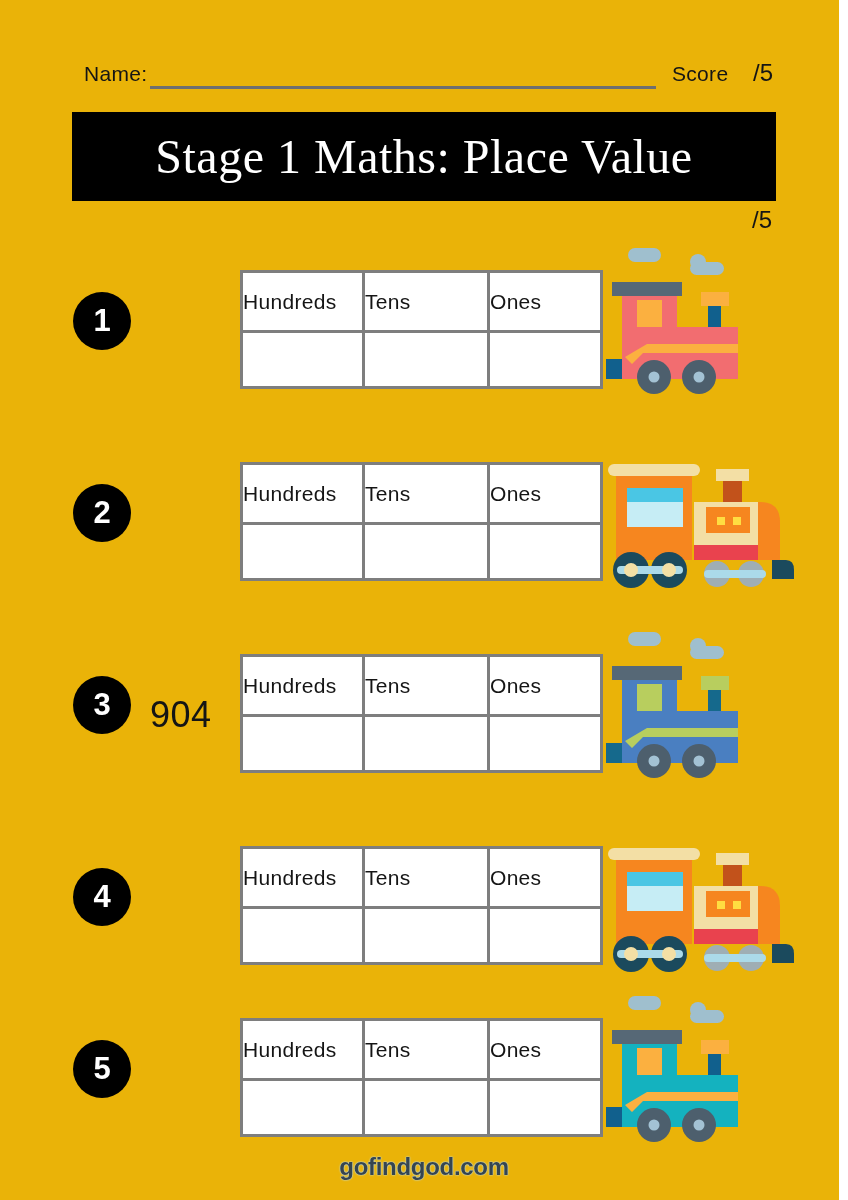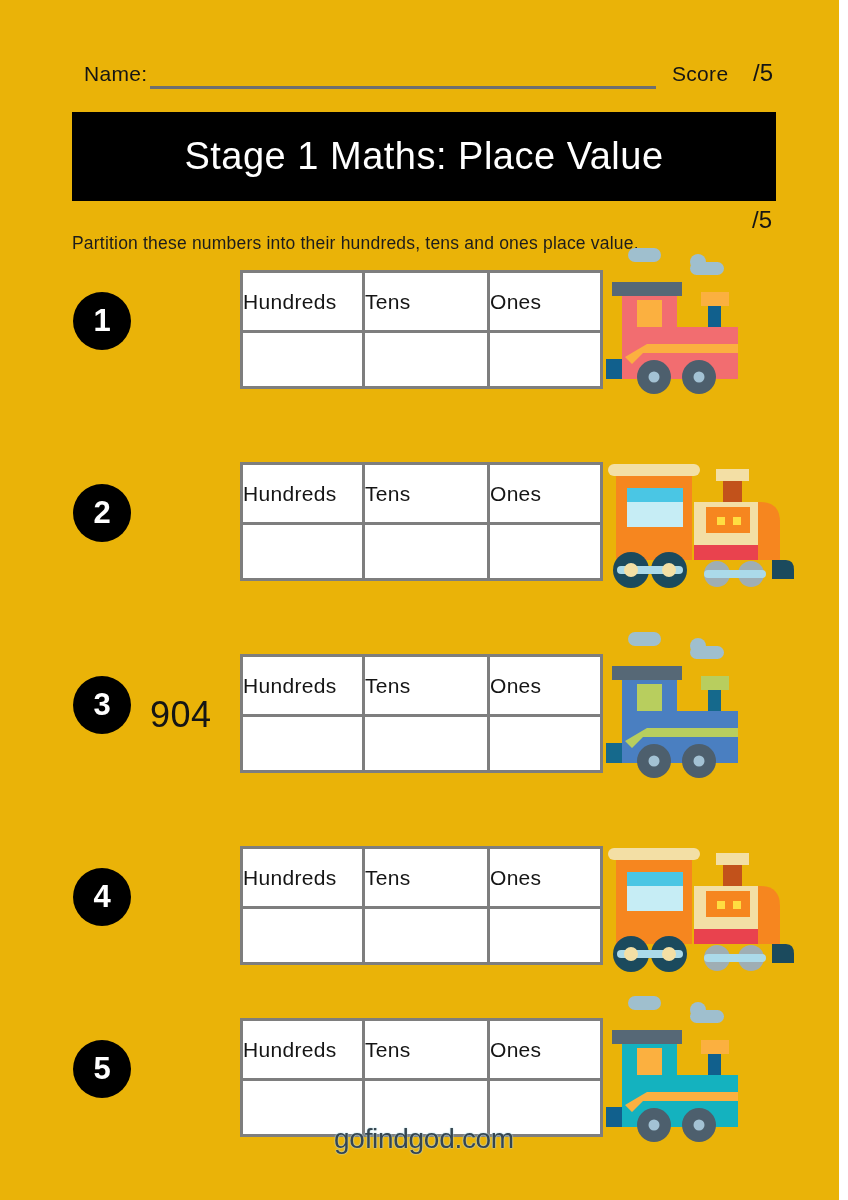--- a/index.html
+++ b/index.html
@@ -9,21 +9,21 @@
   
   .name-label{position:absolute;left:84px;top:62px;font-size:21px;letter-spacing:.3px;}
   .name-line{position:absolute;left:150px;top:58px;width:506px;height:28px;
              border-bottom:3px solid #6F6F6F;}
   .score-label{position:absolute;left:672px;top:62px;font-size:21px;letter-spacing:.3px;}
   .score-value{position:absolute;left:753px;top:59px;font-size:24px;}
 
   
   .banner{position:absolute;left:72px;top:112px;width:704px;height:89px;
           display:flex;align-items:center;justify-content:center;}
-  .banner h1{margin:4px;font-size:38px;font-weight:300;letter-spacing:.5px;color:#ffffff;}
+  .banner h1{margin:4px;font-size:48px;font-weight:300;letter-spacing:.5px;color:#ffffff;font-family:Liberation Serif, serif;}
 
   
   .instruction{position:absolute;left:72px;top:215px;width:660px;font-size:17.5px;
                letter-spacing:.2px;color:#1c1c1c;}
   .instruction-score{position:absolute;left:752px;top:206px;font-size:24px;}
 
   
   .question{position:absolute;left:0;width:848px;height:160px;}
   .badge{position:absolute;left:73px;top:22px;width:58px;height:58px;border-radius:50%;
          background:#000;color:#fff;display:flex;align-items:center;justify-content:center;
@@ -36,22 +36,22 @@
                text-align:left;color:#151515;}
   .pv-table td{height:53px;}
   .col-h{width:119px;} .col-t{width:122px;} .col-o{width:110px;}
 
   
   .train{position:absolute;}
   .train.tank{left:602px;top:-24px;width:145px;height:150px;}
   .train.steam{left:606px;top:0px;width:190px;height:130px;}
 
   
-  .footer{position:absolute;left:0;top:1123px;width:848px;text-align:center;
-          font-size:28px;font-weight:normal;letter-spacing:-.3px;
+  .footer{position:absolute;left:0;top:1153px;width:848px;text-align:center;
+          font-size:24px;font-weight:bold;letter-spacing:-.3px;
           text-shadow:0 0 1px #BFE0EA,0 0 2px #BFE0EA;}
   .defs-holder{position:absolute;width:0;height:0;}
 </style>
 </head>
 <body>
 
 <svg class="defs-holder" aria-hidden="true">
   <defs>
     <symbol id="tank-train" viewBox="0 0 145 150">
       <rect x="26" y="2" width="33" height="14" rx="7" fill="var(--smoke)"></rect>
@@ -100,21 +100,20 @@
 
   <span class="name-label">Name:</span>
   <span class="name-line" style="border-bottom-color: rgb(111, 111, 111);"></span>
   <span class="score-label">Score</span>
   <span class="score-value">/5</span>
 
   <div class="banner" style="background: rgb(0, 0, 0);">
     <h1 style="color: rgb(255, 255, 255);">Stage 1 Maths: Place Value</h1>
   </div>
 
-  <p class="instruction">Partition these numbers into their hundreds, tens and ones place value.</p>
   <span class="instruction-score">/5</span>
 
   <div class="question" style="top:270px">
     <div class="badge">
       <span>1</span>
     </div>
     <table class="pv-table">
       <tbody>
           <tr>
         <th class="col-h">Hundreds</th>

